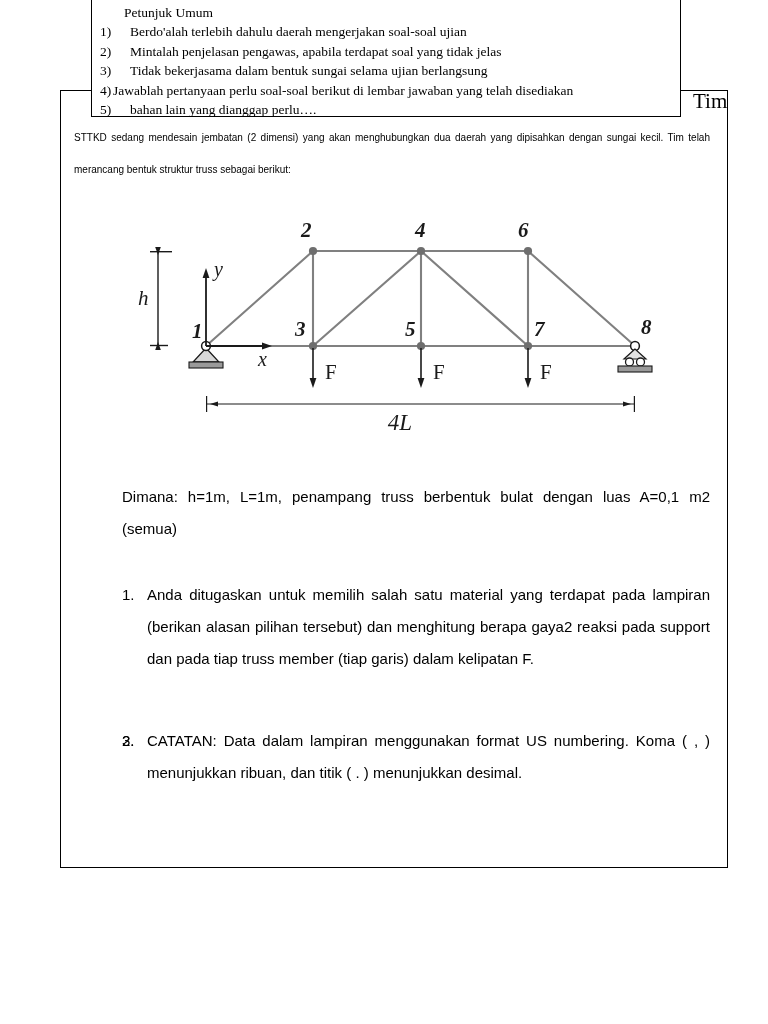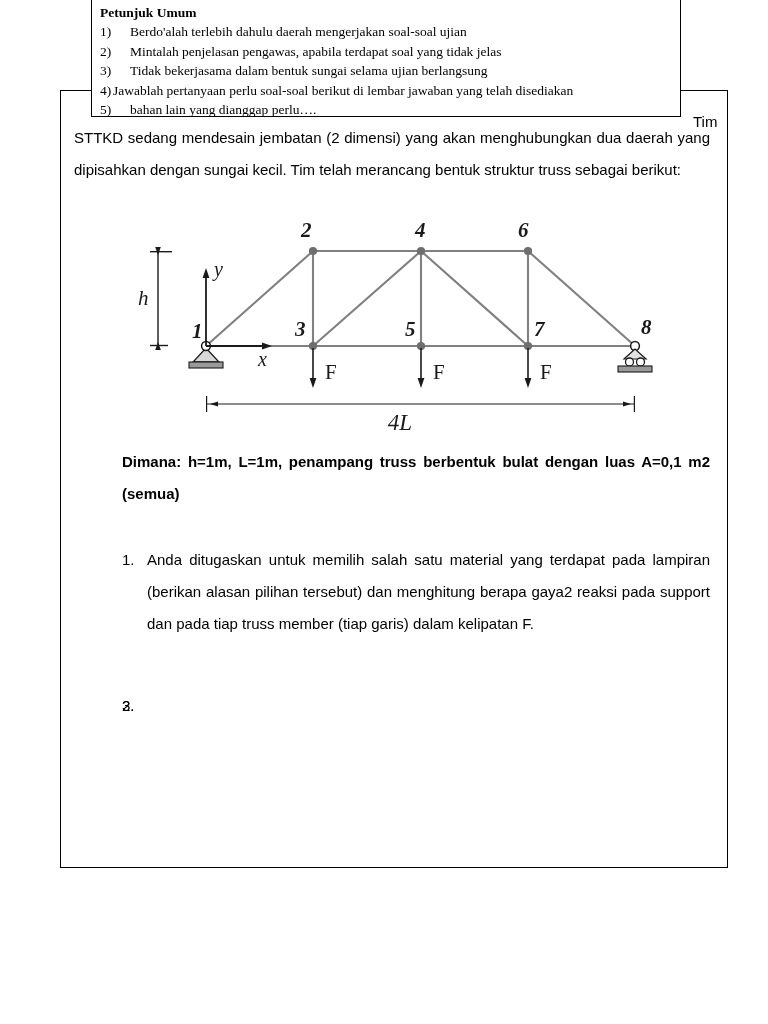--- a/index.html
+++ b/index.html
@@ -35,24 +35,25 @@
     width: 590px;
     height: 118px;
     border: 1.5px solid #000000;
     box-sizing: border-box;
     background: #ffffff;
     padding: 4px 8px 0 8px;
     font-family: "Liberation Serif", serif;
     z-index: 5;
   }
   #instructions-title {
-    font-weight: bold;
+    font-weight: normal;
     font-size: 13.5px;
     line-height: 17px;
     margin-bottom: 1px;
+    margin-left: 24px;
   }
   .instr-row {
     display: flex;
     font-size: 13.5px;
     line-height: 19.5px;
     white-space: nowrap;
   }
   .instr-num {
     width: 30px;
     flex: 0 0 30px;
@@ -60,39 +61,40 @@
   .instr-row.tight .instr-num {
     width: 13px;
     flex: 0 0 13px;
   }
   .instr-text { flex: 1 1 auto; }
 
   
   #tim-label {
     position: absolute;
     left: 693px;
-    top: 112px;
-    font-size: 15px;
+    top: 91px;
+    font-size: 21px;
     line-height: 20px;
     z-index: 6;
+    font-family: Liberation Serif, serif;
   }
 
   
   #content {
     position: absolute;
     left: 60px;
     top: 90px;
     width: 668px;
     height: 778px;
     box-sizing: border-box;
     padding: 32px 14px 0 10px;
   }
 
   .intro-para {
-    font-size: 15px;
+    font-size: 10px;
     line-height: 32px;
     text-align: justify;
     margin: 0;
     padding: 0 4px 0 4px;
   }
 
   
   #figure-wrap {
     margin: 22px 0 0 0;
     display: flex;
@@ -107,21 +109,21 @@
 
   
   .indent-para {
     font-size: 15px;
     line-height: 32px;
     text-align: justify;
     margin: 0;
     padding-left: 52px;
     padding-right: 4px;
   }
-  #dimana-para { margin-top: 8px; font-weight: bold; }
+  #dimana-para { margin-top: 43px; }
 
   ol.question-list {
     margin: 0;
     padding: 0;
     list-style: none;
   }
   ol.question-list > li {
     position: relative;
     font-size: 15px;
     line-height: 32px;
@@ -262,20 +264,21 @@
       <span>Anda ditugaskan untuk memilih salah satu material yang terdapat pada lampiran (berikan alasan pilihan tersebut) dan menghitung berapa gaya2 reaksi pada support dan pada tiap truss member (tiap garis) dalam kelipatan F.</span>
     </li>
     <li id="q2">
       <span class="li-marker">2.</span>
     </li>
     <li id="q3">
       <span class="li-marker">3.</span>
     </li>
   </ol>
 
+  <p id="catatan-para" class="indent-para">CATATAN: Data dalam lampiran menggunakan format US numbering. Koma ( , ) menunjukkan ribuan, dan titik ( . ) menunjukkan desimal.</p>
 </div>
 
 <div id="instructions-box">
   <div id="instructions-title">Petunjuk Umum</div>
   <div id="instructions-rows">
       <div class="instr-row">
         <span class="instr-num">1)</span>
         <span class="instr-text">Berdo'alah terlebih dahulu daerah mengerjakan soal-soal ujian</span>
       </div>
       <div class="instr-row">

